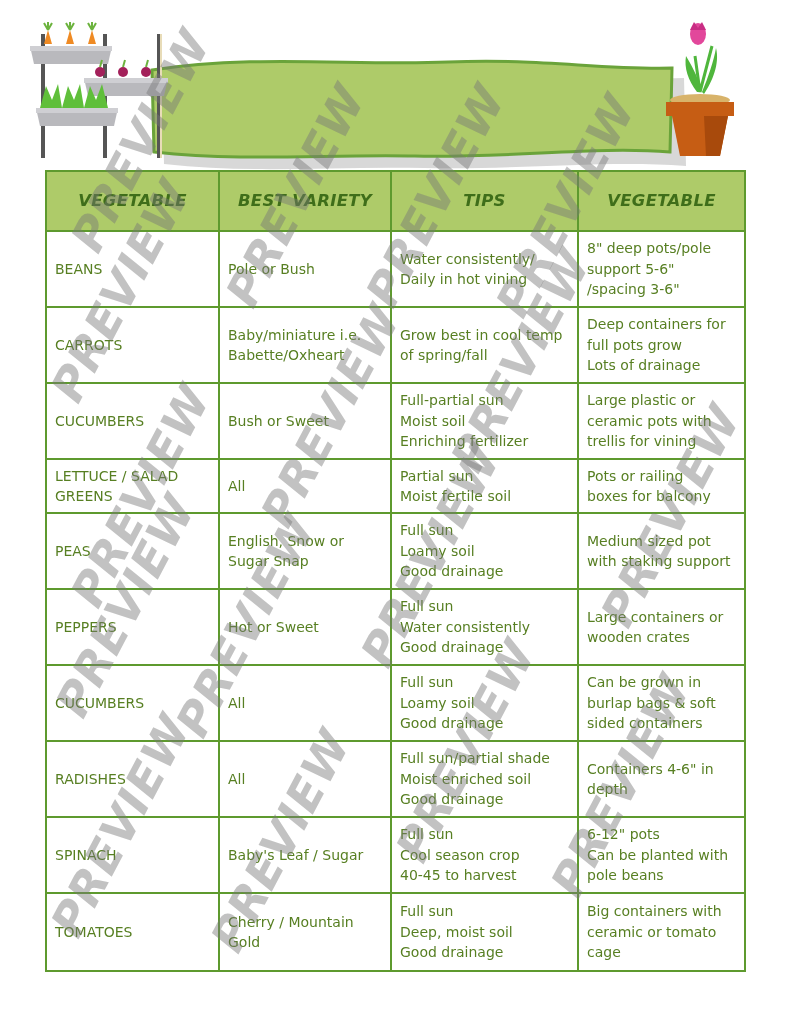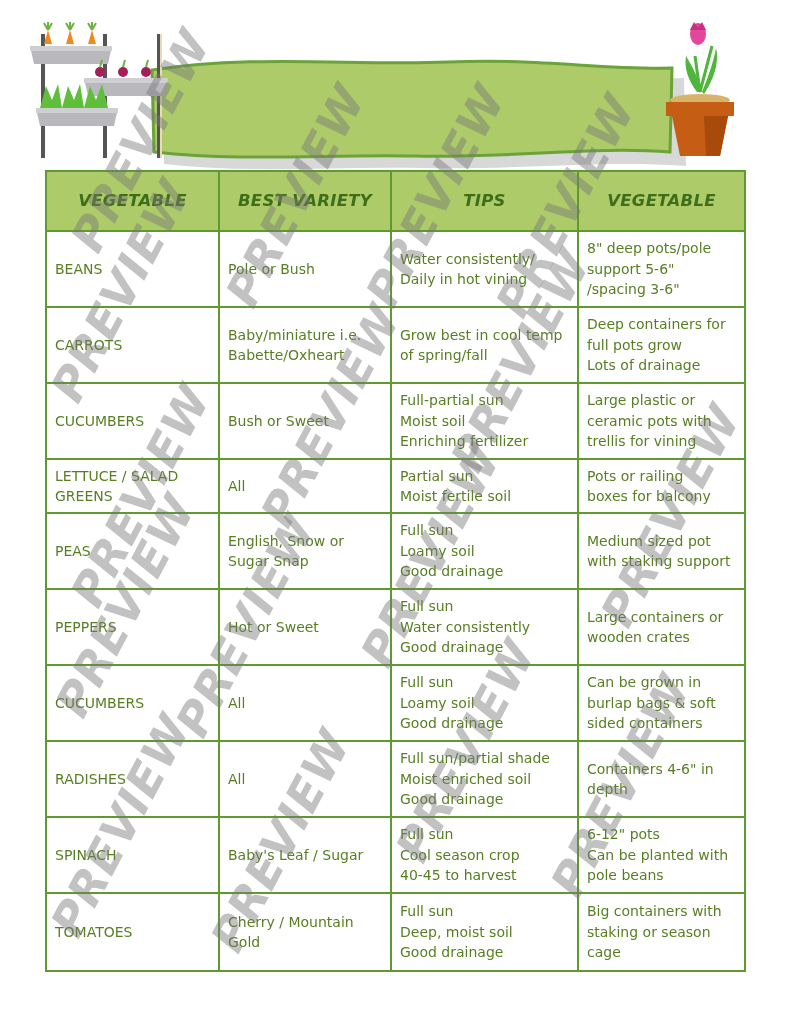--- a/index.html
+++ b/index.html
@@ -203,21 +203,21 @@
 pole beans</td>
     </tr>
     <tr style="height:78px">
       <td>TOMATOES</td>
       <td>Cherry / Mountain
 Gold</td>
       <td>Full sun
 Deep, moist soil
 Good drainage</td>
       <td>Big containers with
-staking or season
+ceramic or tomato
 cage</td>
     </tr>
   </tbody>
 </table>
 
 <div class="watermark" style="left:60px;top:235px">PREVIEW</div>
 <div class="watermark" style="left:215px;top:290px">PREVIEW</div>
 <div class="watermark" style="left:355px;top:290px">PREVIEW</div>
 <div class="watermark" style="left:485px;top:300px">PREVIEW</div>
 <div class="watermark" style="left:40px;top:385px">PREVIEW</div>

